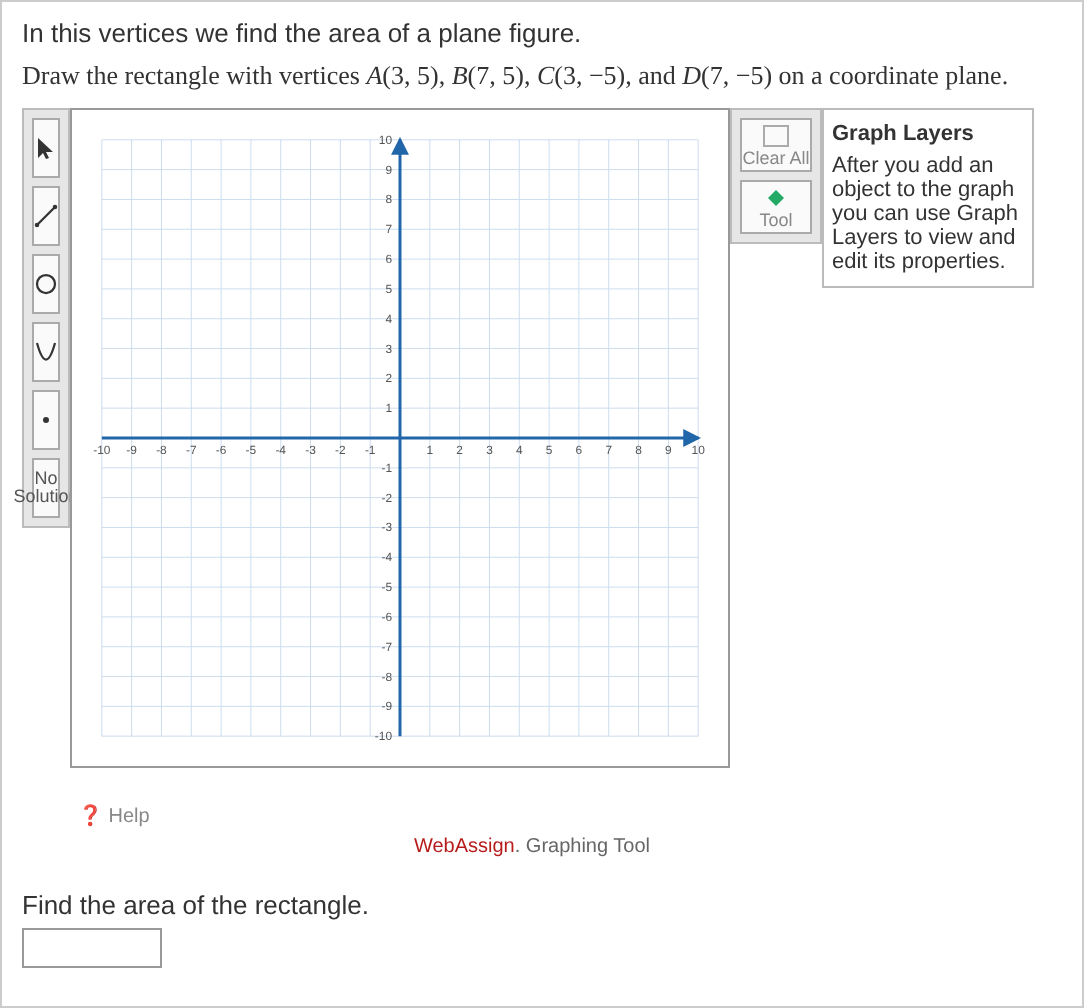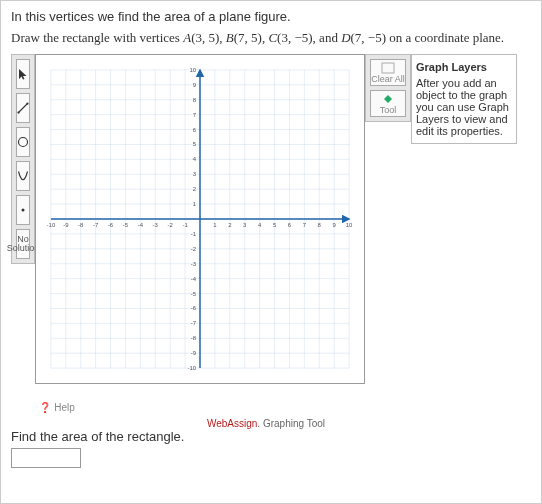--- a/index.html
+++ b/index.html
@@ -87,21 +87,21 @@
   }
   .side-panel strong { font-weight: bold; display: block; margin-bottom: 4px; }
   .attribution {
     text-align: right;
     font-size: 10px;
     color: #666;
     padding: 4px 40px 0 0;
   }
   .attribution b { color: #b71c1c; font-weight: normal; margin-top: 28px; }
   .help-link { font-size: 10px; color: #888; margin-left: 4px; margin-top: 18px; display: inline-block; text-align: center; }
-  .find-area { font-size: 13px; }
+  .find-area { margin-top: 16px; font-size: 13px; }
   .answer-box {
     width: 70px;
     height: 20px;
     border: 1px solid #999;
     margin-top: 4px;
     padding: 2px;
     font-size: 12px;
   }
 </style>
 </head>

